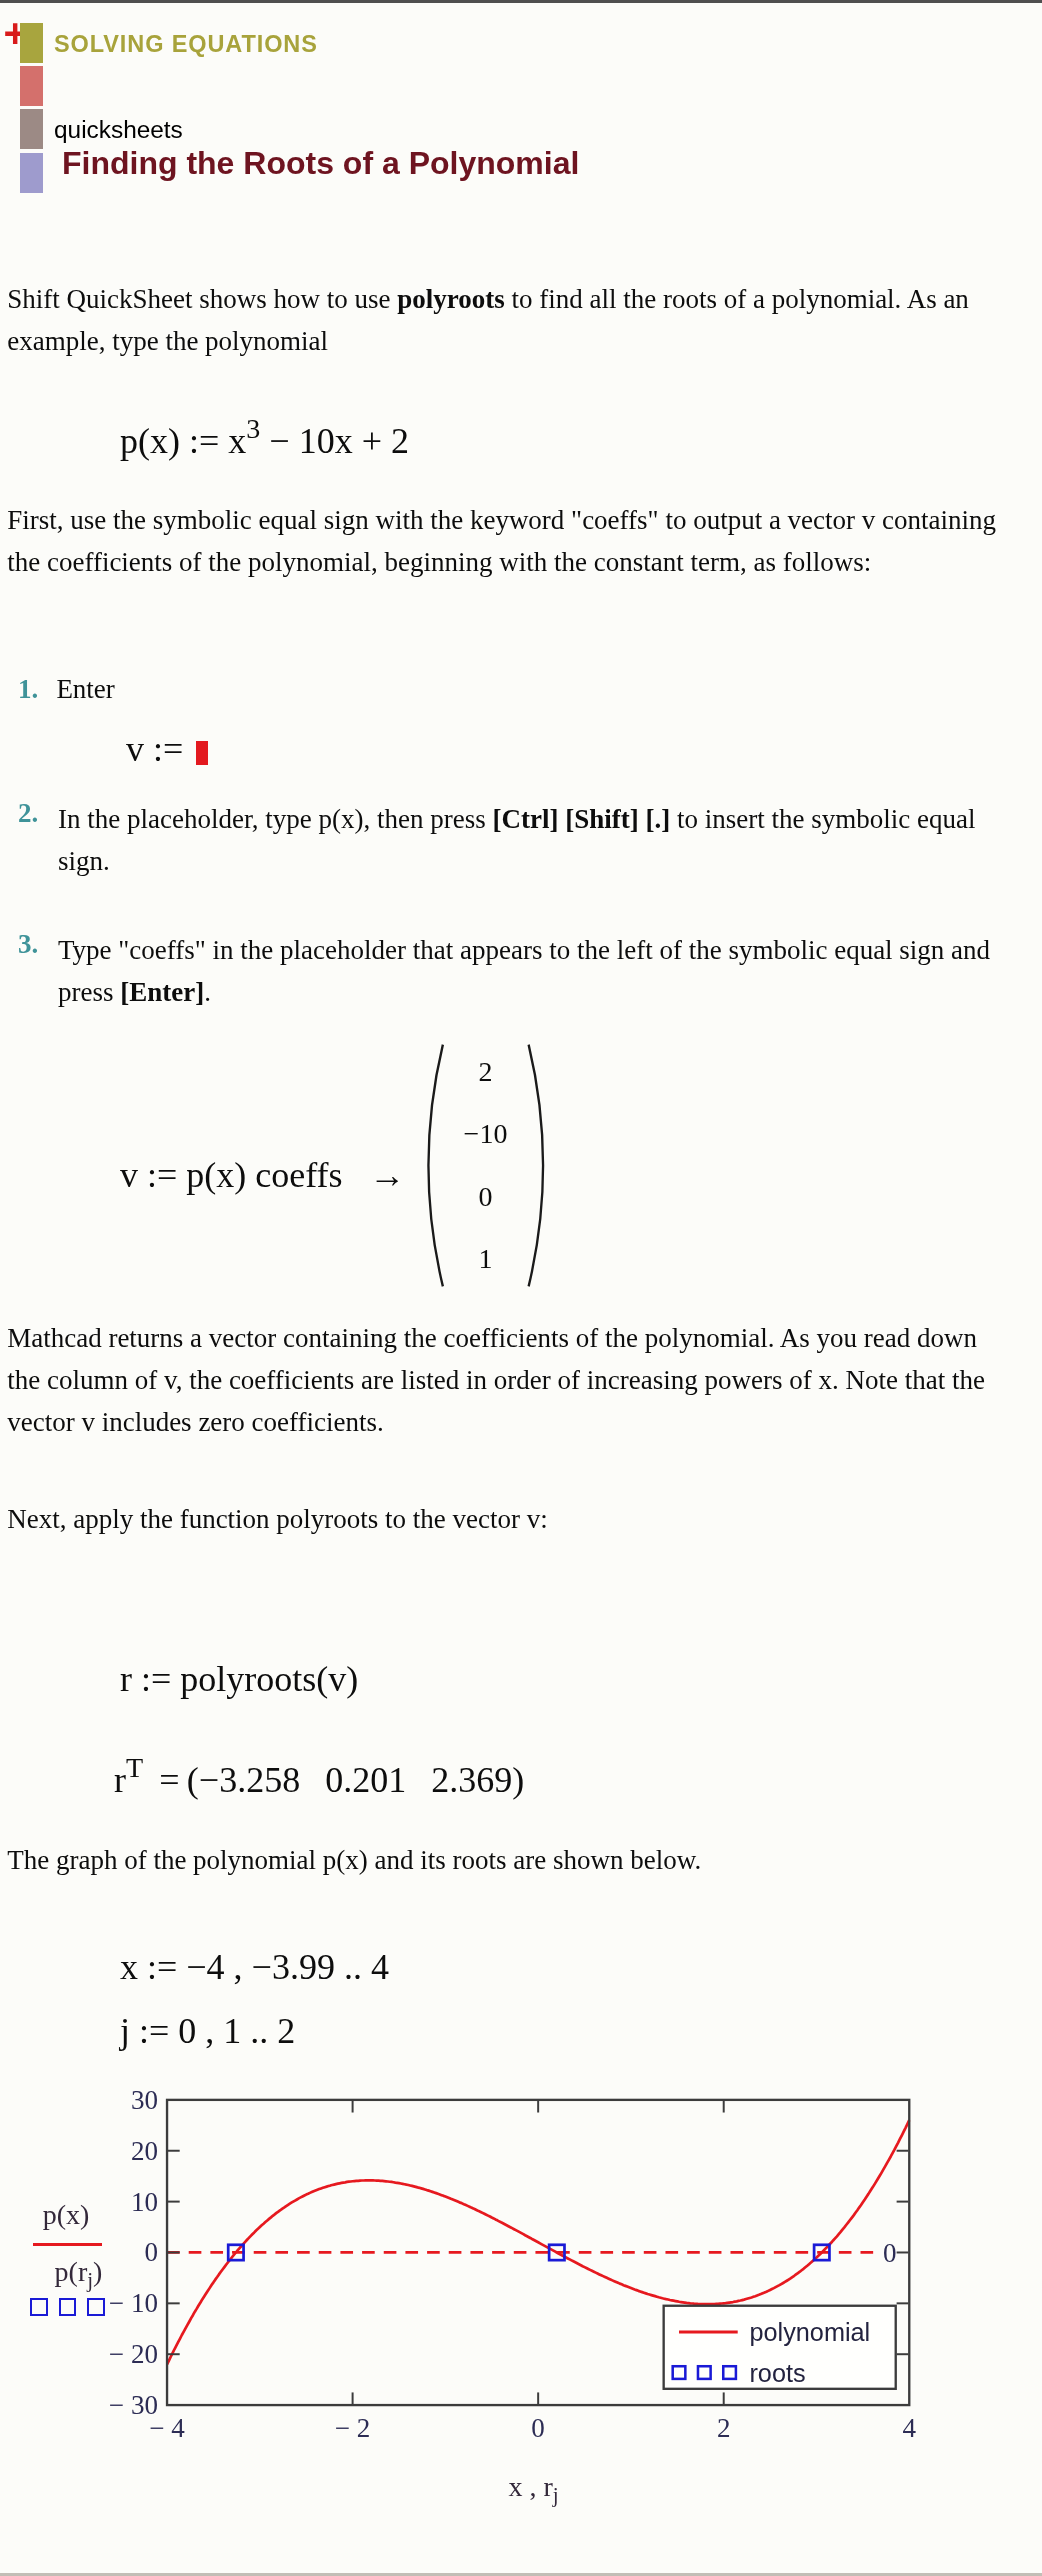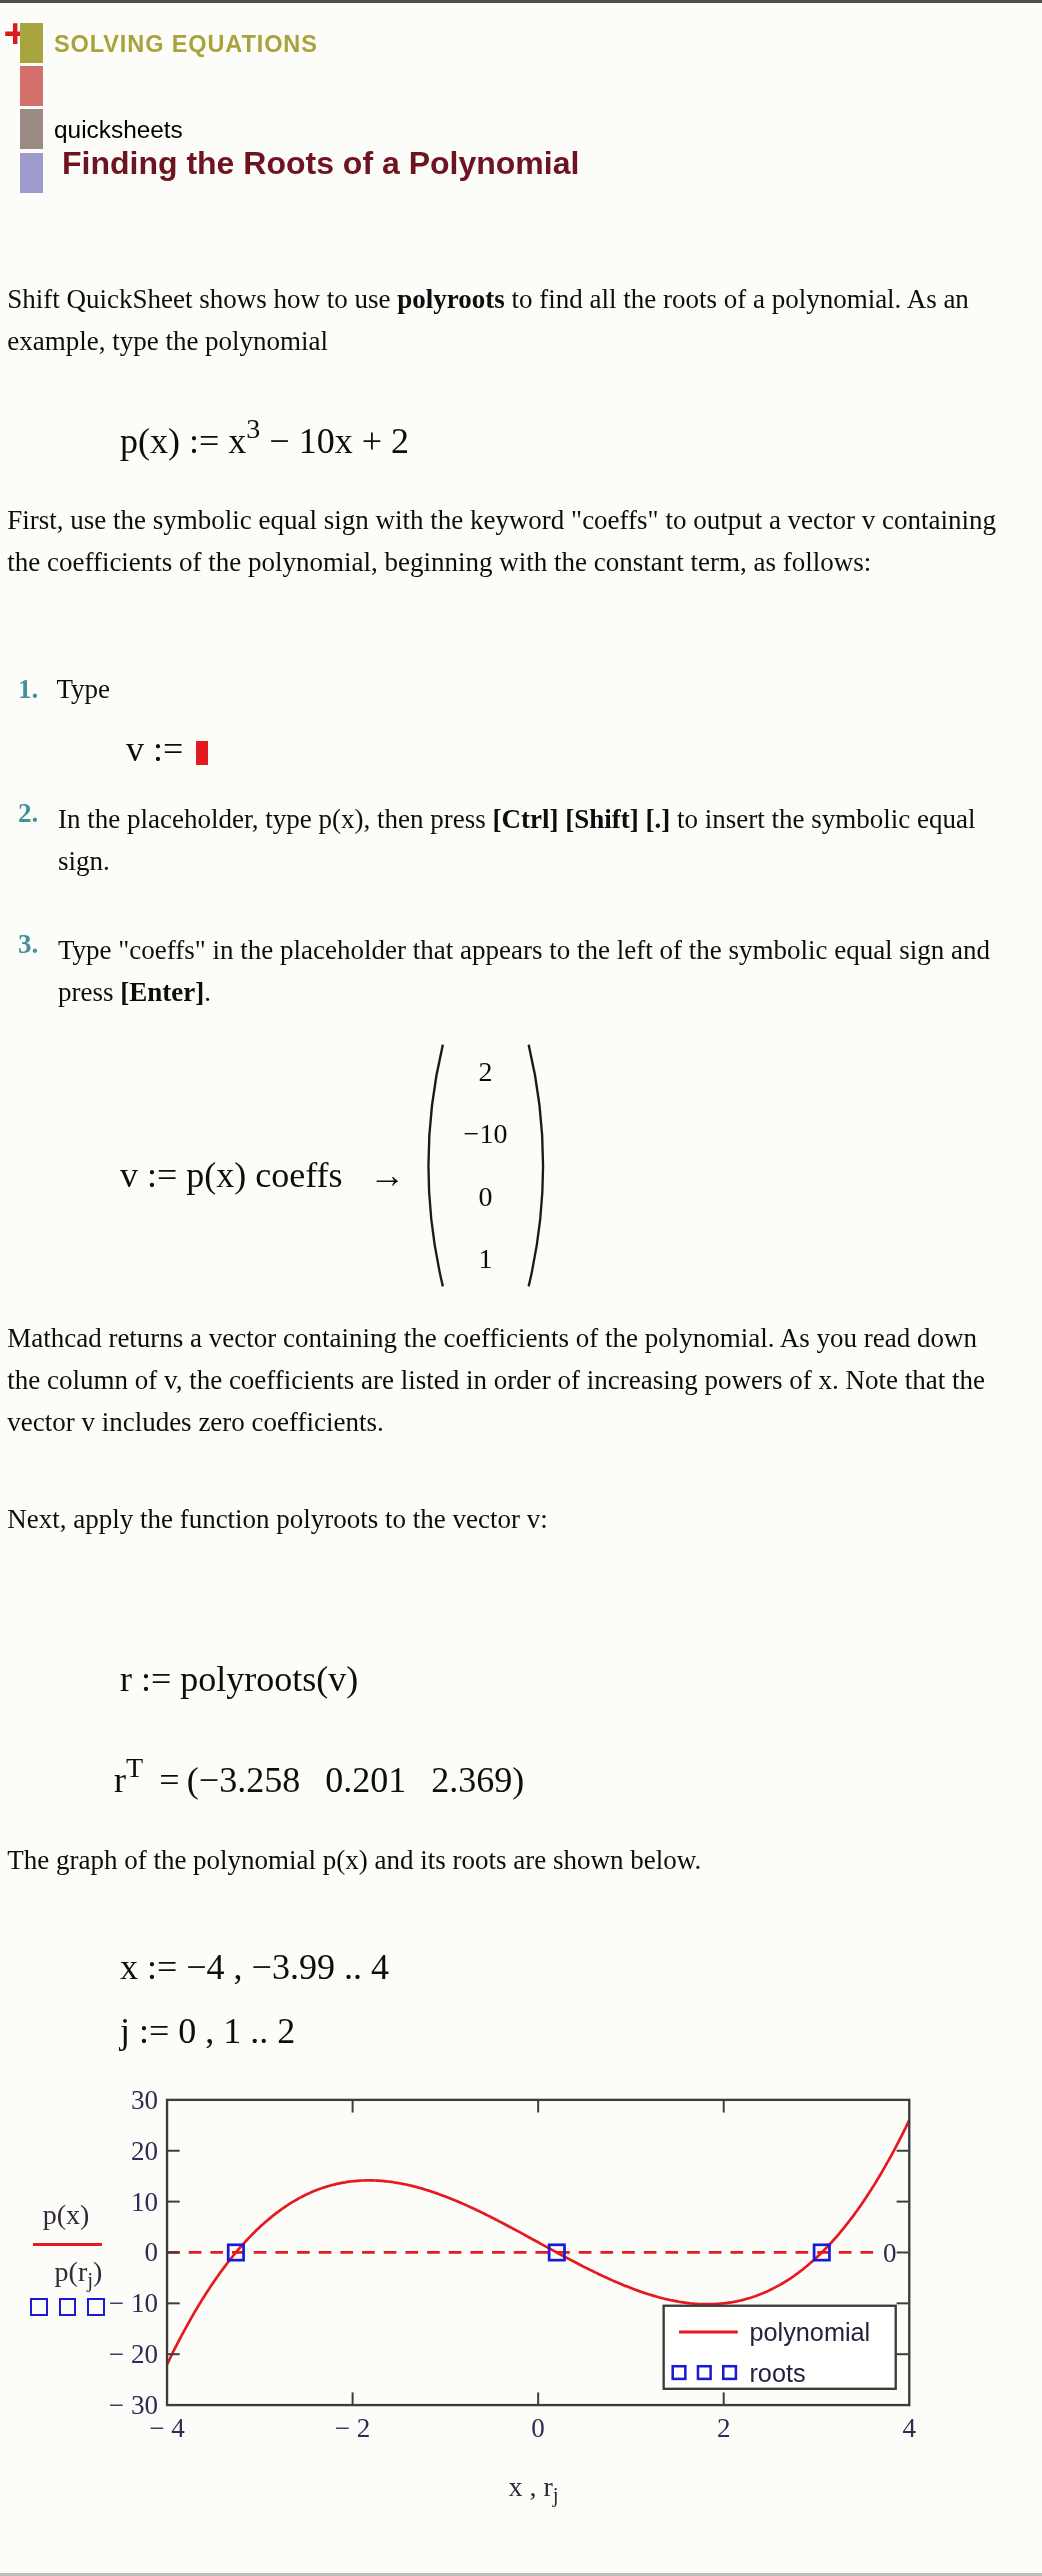--- a/index.html
+++ b/index.html
@@ -51,21 +51,21 @@
 <div class="abs math" style="left:120px;top:406px">
   <span>p(x)</span>
   <span>:=</span>
   <span>x</span><span class="sup">3</span><span> − 10x + 2</span>
 </div>
 
 <div class="abs para" style="top:499px">First, use the symbolic equal sign with the keyword "coeffs" to output a vector v containing the coefficients of the polynomial, beginning with the constant term, as follows:</div>
 
 <div class="abs" style="left:18px;top:668px">
   <span class="stepnum">1.</span>
-  <span class="steptext" style="margin-left:14.5px">Type</span>
+  <span class="steptext" style="margin-left:14.5px">Enter</span>
 </div>
 <div class="abs math" style="left:126px;top:714px">
   <span>v</span>
   <span>:=</span><span class="ph"></span>
 </div>
 
 <div class="abs" style="left:18px;top:798px;width:985px">
   <span class="stepnum" style="float:left">2.</span>
   <div class="steptext" style="margin-left:40px">
     <span>In the placeholder, type p(x), then press </span><b>[Ctrl] [Shift] [.]</b><span> to insert the symbolic equal sign.</span>

